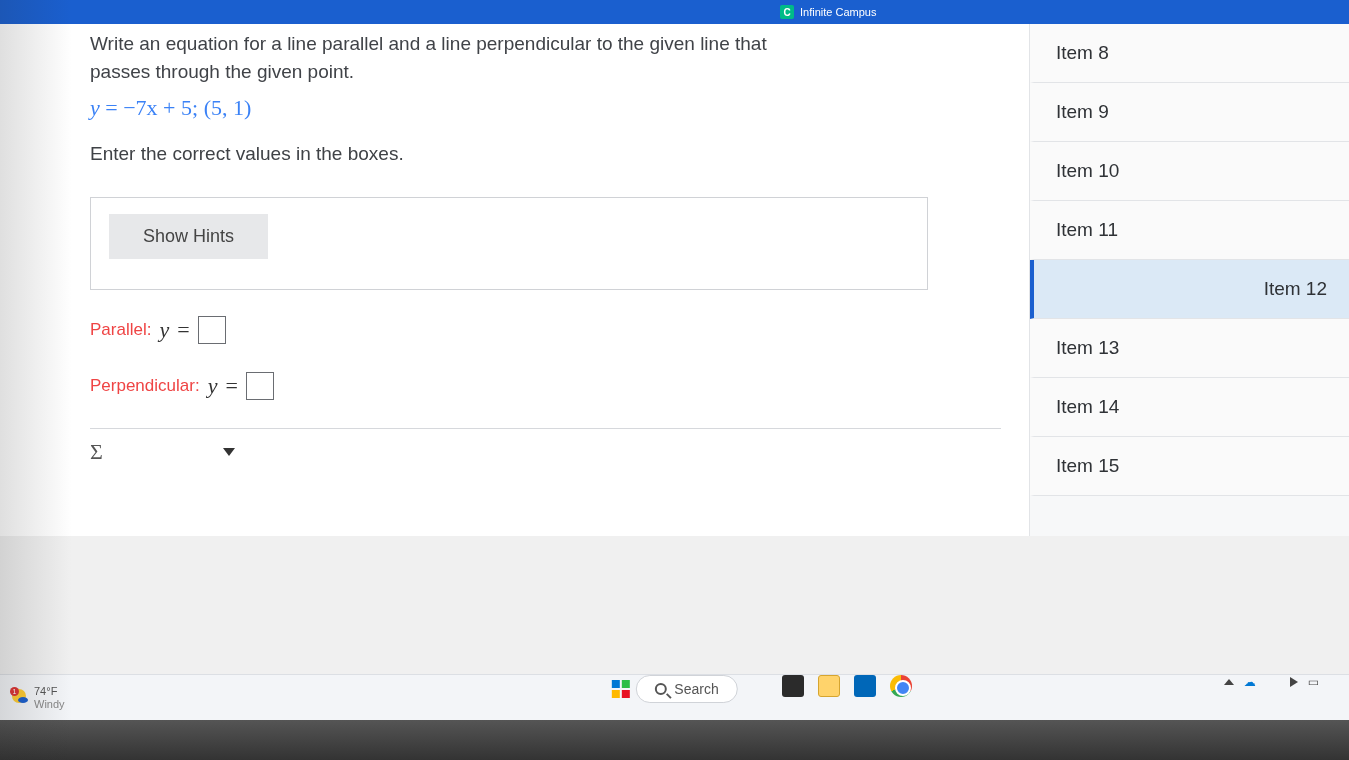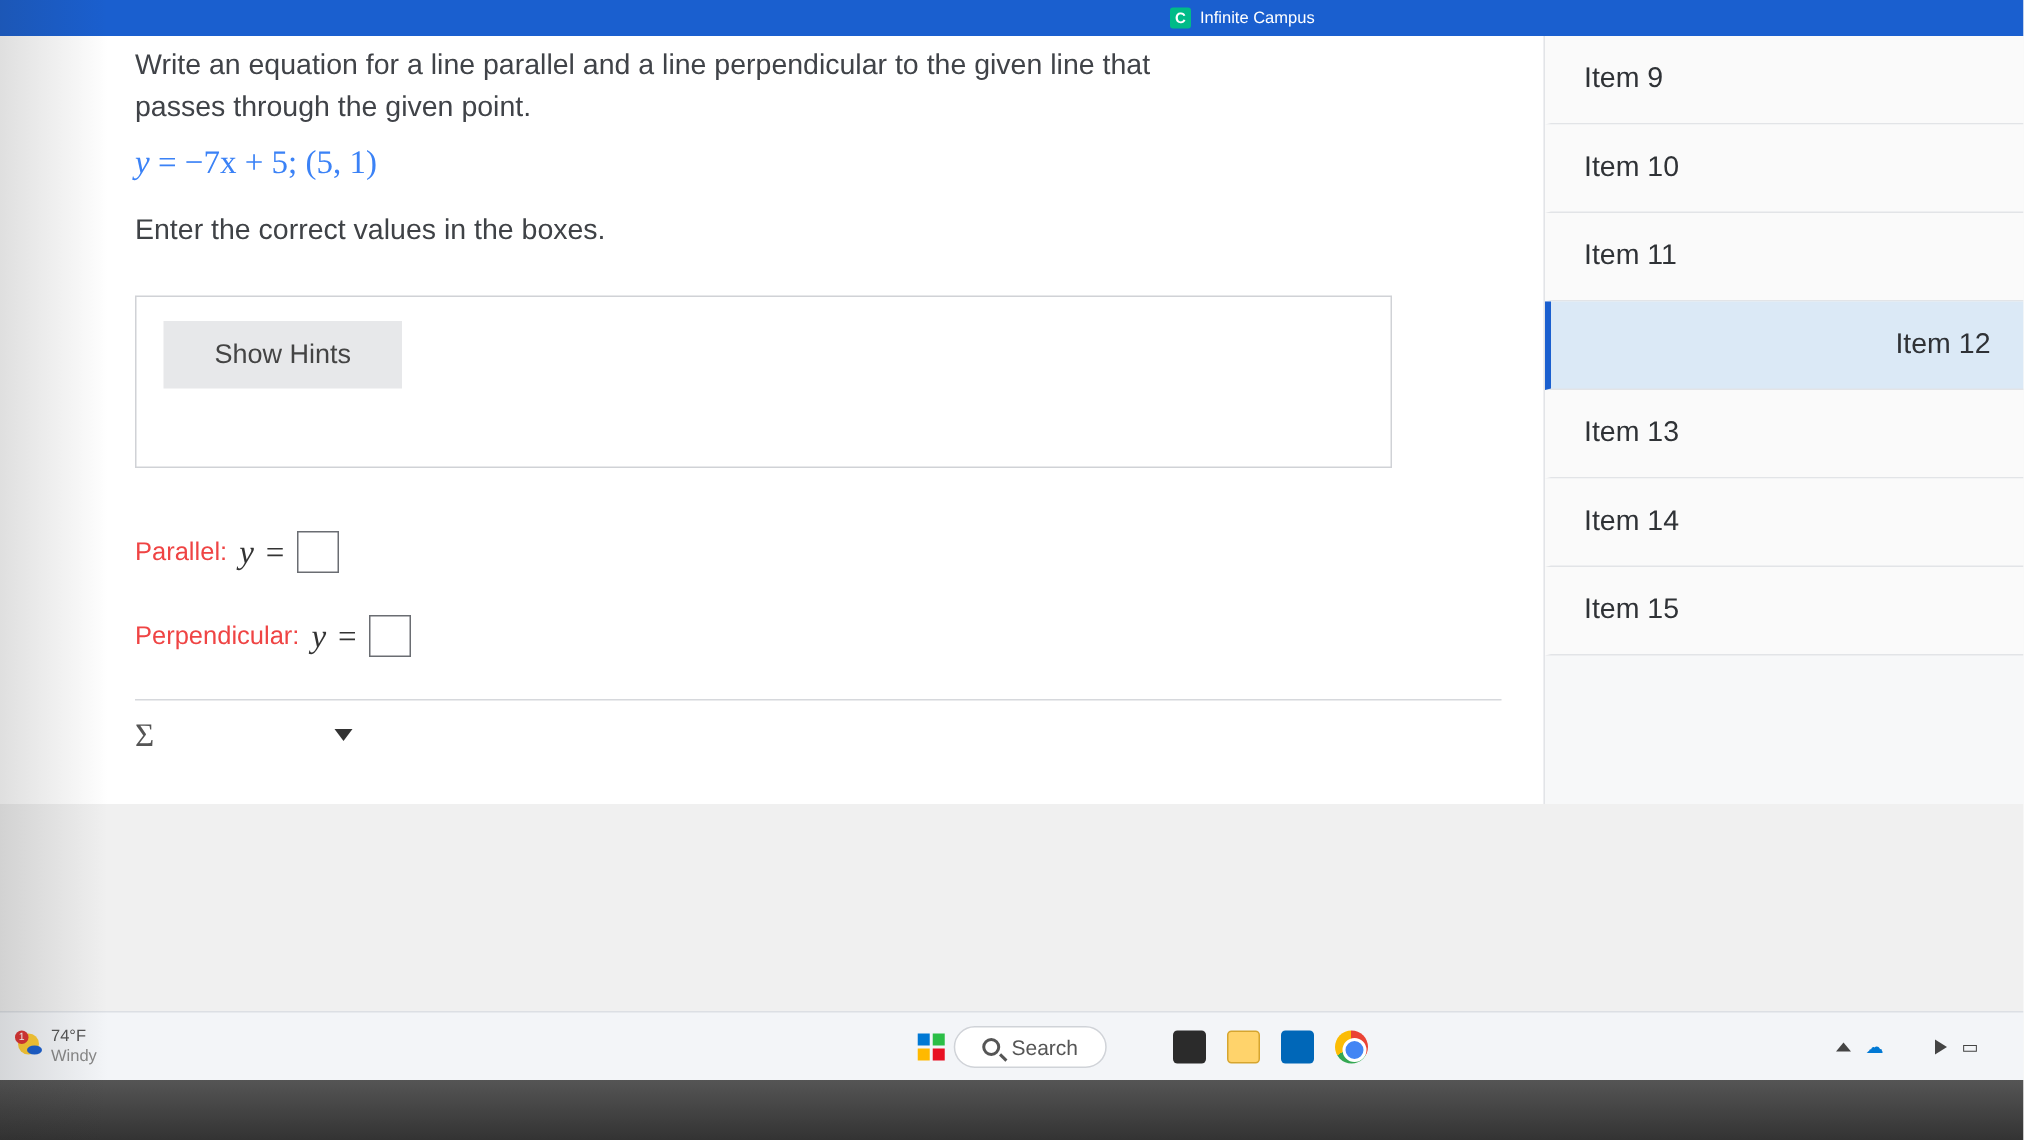--- a/index.html
+++ b/index.html
@@ -55,22 +55,22 @@
     }
     .math-line .num { font-style: normal; }
     .instr {
       font-size: 19px;
       color: #3f4246;
       margin-bottom: 32px;
     }
     .hint-box {
       border: 1px solid #d0d2d6;
       background: #fff;
-      padding: 16px 18px 52px 18px;
-      margin-bottom: 42px;
+      padding: 16px 18px 30px 18px;
+      margin-bottom: 26px;
       width: 92%;
     }
     .show-hints-btn {
       background: #e7e8ea;
       border: none;
       padding: 12px 34px;
       font-size: 18px;
       color: #444;
       cursor: pointer;
     }
@@ -124,21 +124,20 @@
       text-align: right;
     }
     .taskbar {
       position: absolute;
       bottom: 40px;
       left: 0; right: 0;
       height: 46px;
       background: #f3f5f8;
       border-top: 1px solid #dcdfe4;
       display:flex;
-      align-items:center;
       padding: 0 12px;
       gap: 20px;
     }
     .weather {
       display:flex;align-items:center;gap:4px;font-size:11px;color:#555;flex-direction:row;
     }
     .weather .wcol{display:flex;flex-direction:column;line-height:1.1;}
     .weather-ico{width:18px;height:18px;position:relative;}
     .weather-ico::before{content:"";position:absolute;width:14px;height:14px;border-radius:50%;background:#fc3;left:0;top:0;}
     .weather-ico::after{content:"";position:absolute;width:10px;height:6px;border-radius:50%;background:#1a5fcf;left:6px;top:8px;}
@@ -220,20 +219,21 @@
       <span class="ans-box"></span>
     </div>
 
     <div class="eq-toolbar">
       <span class="sigma">Σ</span>
       <span class="dd-caret"></span>
     </div>
   </div>
 
   <div class="side-col">
+    <div class="side-item"><span>Item 8</span></div>
     <div class="side-item"><span>Item 9</span></div>
     <div class="side-item"><span>Item 10</span></div>
     <div class="side-item"><span>Item 11</span></div>
     <div class="side-item active"><span>Item 12</span></div>
     <div class="side-item"><span>Item 13</span></div>
     <div class="side-item"><span>Item 14</span></div>
     <div class="side-item"><span>Item 15</span></div>
   </div>
 </div>
 

